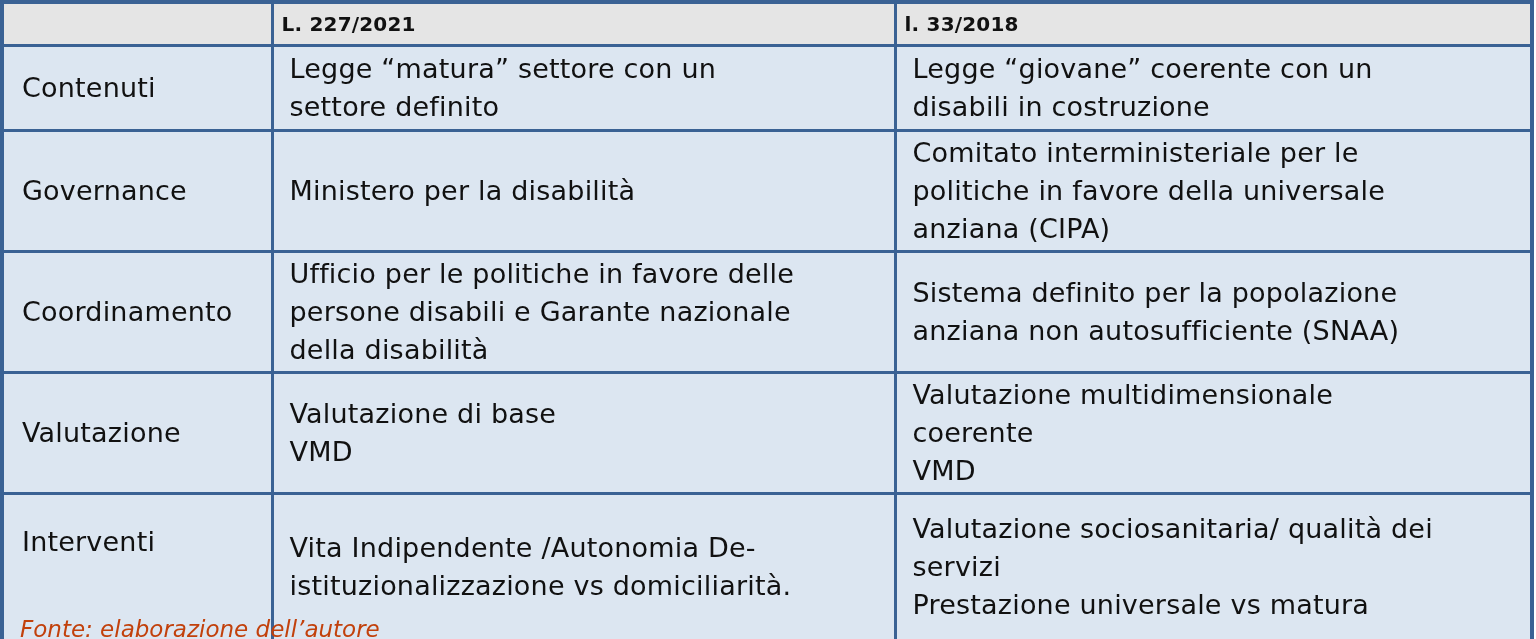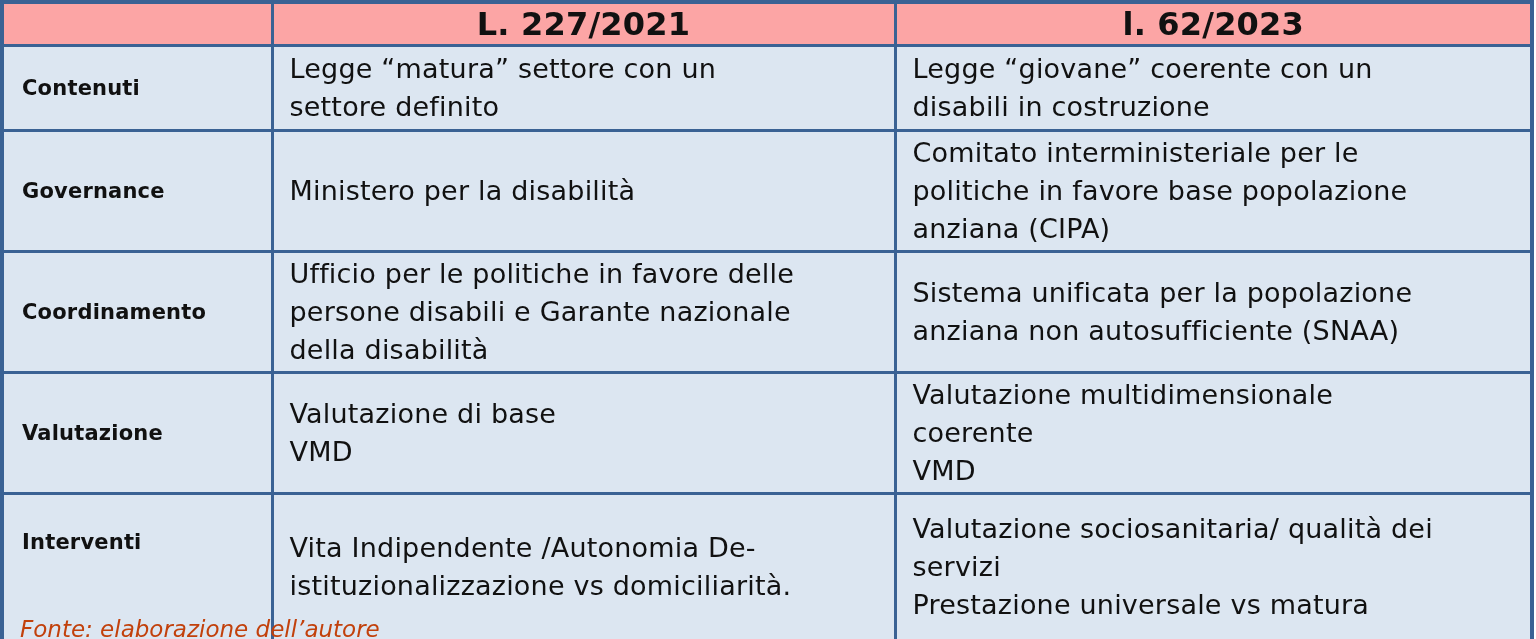--- a/index.html
+++ b/index.html
@@ -4,23 +4,23 @@
 <style>
   html, body { margin: 0; padding: 0; background: #ffffff; }
   body { width: 1536px; height: 639px; position: relative; overflow: hidden;
          font-family: "DejaVu Sans", sans-serif; color: #111; }
   .wrap { position: absolute; left: 0; top: 0; width: 1530px; }
   table { border-collapse: collapse; table-layout: fixed; width: 1530px;
           border: 4px solid #3a6294; }
   td, th { border: 3px solid #3a6294; background: #dce6f1; vertical-align: middle;
            padding: 2px 16px; font-size: 27px; line-height: 38px; font-weight: normal;
            text-align: left; letter-spacing: 0.2px; }
-  thead th { background: #fca5a5; font-weight: bold; text-align: center;
-             font-size: 32px; line-height: 36px; padding: 2px 8px; }
-  td.label { font-weight: bold; font-size: 21px; padding-left: 18px; }
+  thead th { background: #e5e5e5; font-weight: bold; text-align: left;
+             font-size: 20px; line-height: 36px; padding: 2px 8px; }
+  td.label { font-weight: normal; font-size: 27px; padding-left: 18px; }
   td.label.top { vertical-align: top; padding-top: 28px; }
   td .line { display: block; }
   col.c0 { width: 270px; }
   col.c1 { width: 623px; }
   col.c2 { width: 637px; }
   tr.r-cont td { height: 78px; }
   tr.r-gov td { height: 114px; }
   tr.r-coord td { height: 114px; }
   tr.r-val td { height: 114px; }
   tr.r-int td { height: 114px; }
@@ -34,21 +34,21 @@
   <table>
     <colgroup>
         <col class="c0">
         <col class="c1">
         <col class="c2">
       </colgroup>
     <thead>
       <tr>
         <th></th>
         <th>L. 227/2021</th>
-        <th>l. 62/2023</th>
+        <th>l. 33/2018</th>
       </tr>
     </thead>
     <tbody>
       <tr class="r-cont">
         <td class="label">Contenuti</td>
         <td>
           <span class="line">Legge “matura” settore con un</span>
           <span class="line">settore definito</span>
         </td>
         <td>
@@ -56,33 +56,33 @@
           <span class="line">disabili in costruzione</span>
         </td>
       </tr>
       <tr class="r-gov">
         <td class="label">Governance</td>
         <td>
           <span class="line">Ministero per la disabilità</span>
         </td>
         <td>
           <span class="line">Comitato interministeriale per le</span>
-          <span class="line">politiche in favore base popolazione</span>
+          <span class="line">politiche in favore della universale</span>
           <span class="line">anziana (CIPA)</span>
         </td>
       </tr>
       <tr class="r-coord">
         <td class="label">Coordinamento</td>
         <td>
           <span class="line">Ufficio per le politiche in favore delle</span>
           <span class="line">persone disabili e Garante nazionale</span>
           <span class="line">della disabilità</span>
         </td>
         <td>
-          <span class="line">Sistema unificata per la popolazione</span>
+          <span class="line">Sistema definito per la popolazione</span>
           <span class="line">anziana non autosufficiente (SNAA)</span>
         </td>
       </tr>
       <tr class="r-val">
         <td class="label">Valutazione</td>
         <td>
           <span class="line">Valutazione di base</span>
           <span class="line">VMD</span>
         </td>
         <td>

